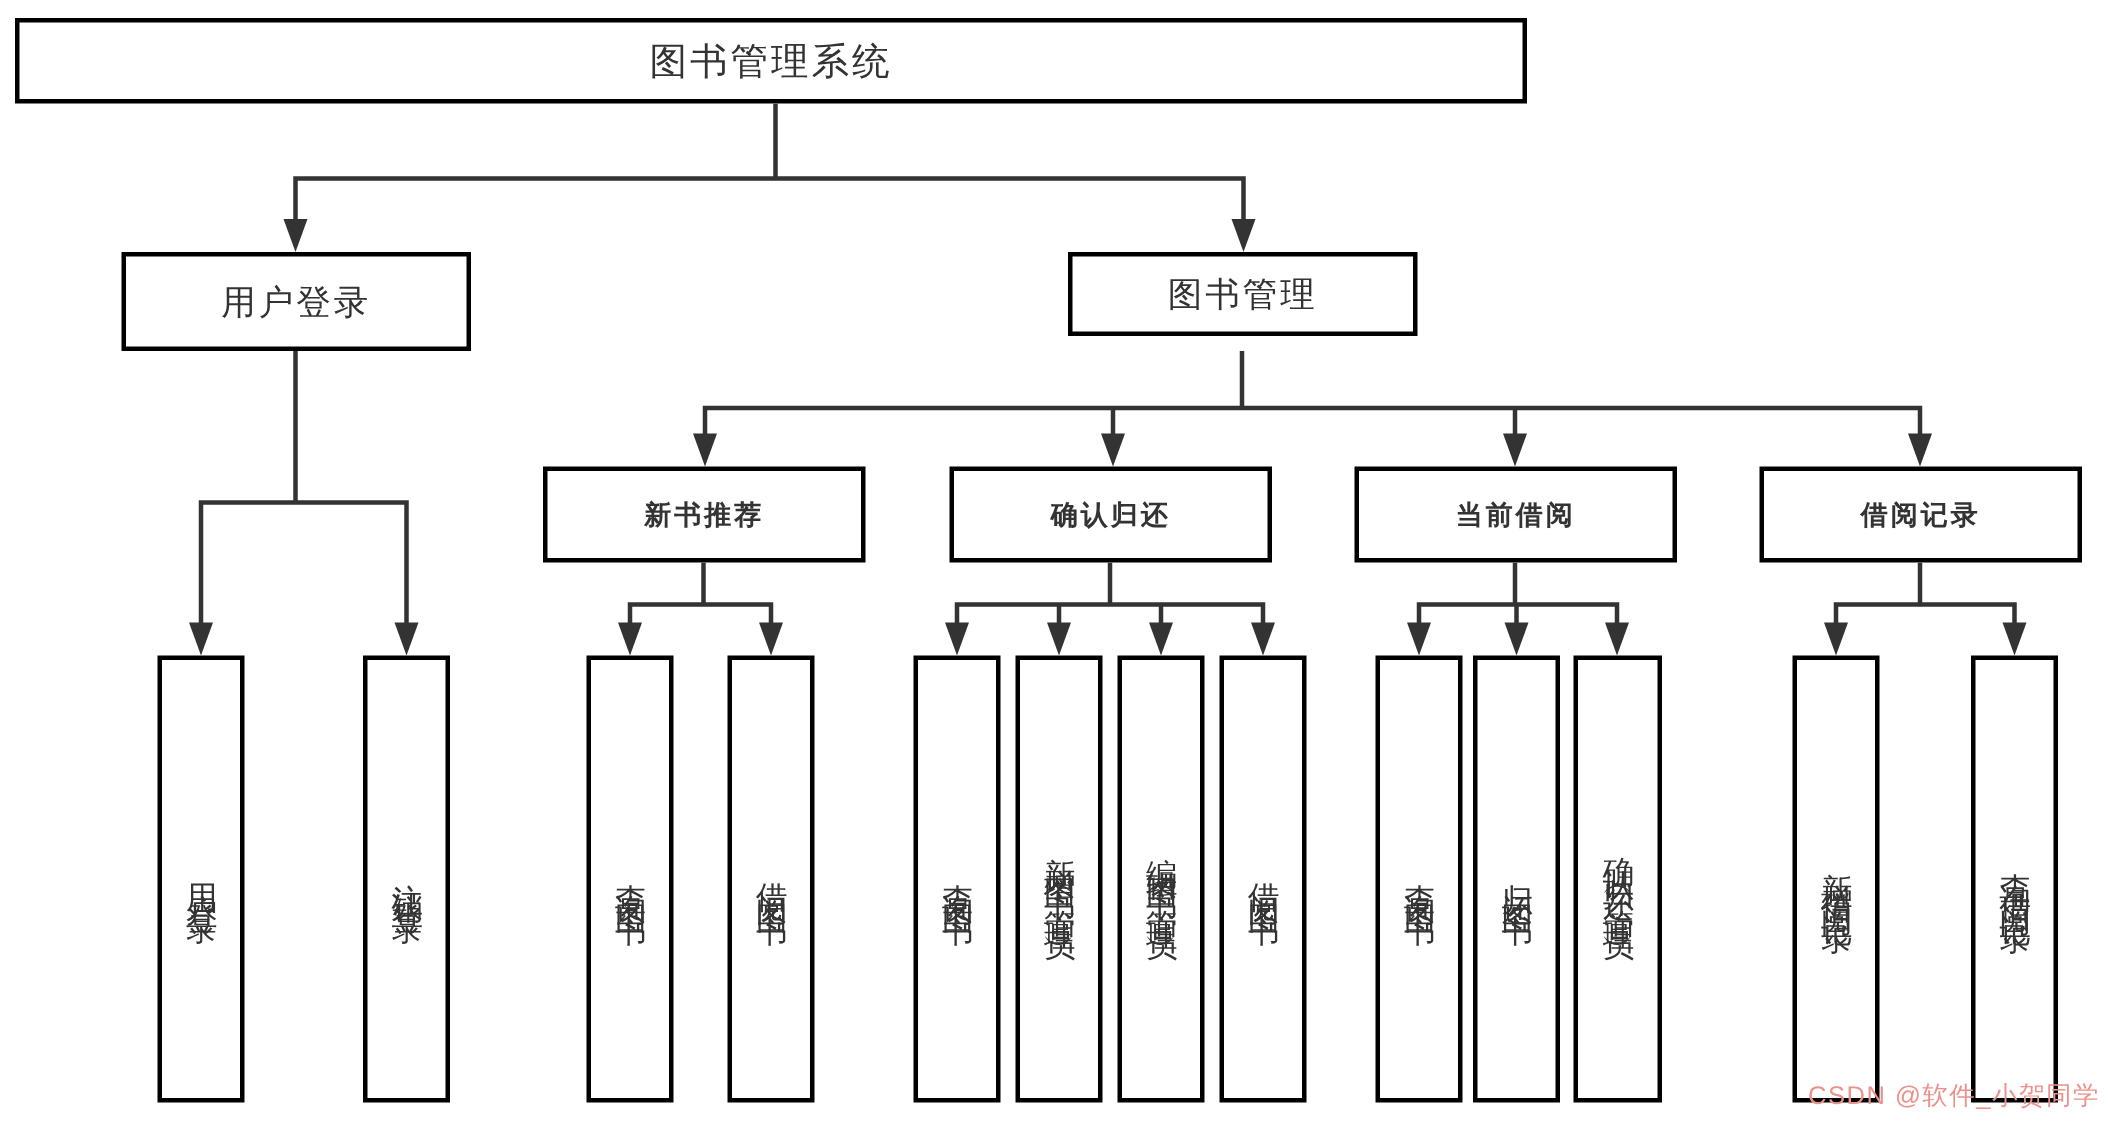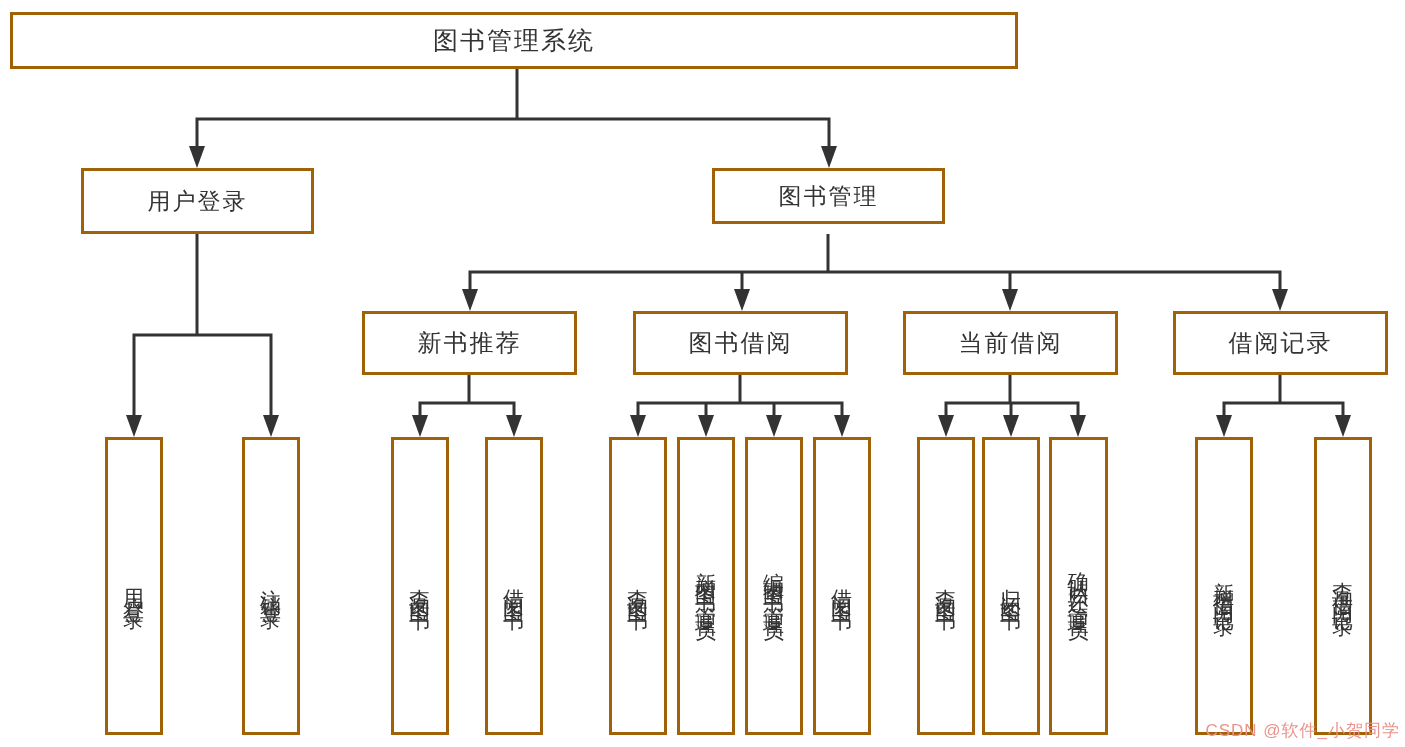--- a/index.html
+++ b/index.html
@@ -17,42 +17,42 @@
   }
   .wires {
     position: absolute;
     left: 0;
     top: 0;
     pointer-events: none;
   }
   .box {
     position: absolute;
     box-sizing: border-box;
-    border: 3px solid #a16207;
+    border: 3px solid #000000;
     background: #ffffff;
     color: #333333;
     display: flex;
     align-items: center;
     justify-content: center;
     text-align: center;
   }
   .box.h .lbl {
     letter-spacing: 2px;
     white-space: nowrap;
   }
   .box.v .lbl {
     writing-mode: vertical-rl;
     text-orientation: mixed;
     letter-spacing: 7px;
     line-height: 1;
     white-space: nowrap;
   }
   .root-label { font-size: 25px; }
   .lv1 { font-size: 23px; }
-  .lv2 { font-size: 24px; }
+  .lv2 { font-size: 18px; font-weight: bold; }
   .leaf { font-size: 21px; }
   .watermark {
     position: absolute;
     right: 5px;
     bottom: 5px;
     font-size: 17px;
     letter-spacing: 1px;
     color: rgba(236, 146, 140, 0.85);
     z-index: 5;
     white-space: nowrap;
@@ -123,21 +123,21 @@
     <span class="lbl lv1">用户登录</span>
   </div>
   <div class="box h" style="left:712px;top:168px;width:233px;height:56px">
     <span class="lbl lv1">图书管理</span>
   </div>
 
   <div class="box h" style="left:362px;top:311px;width:215px;height:64px">
     <span class="lbl lv2">新书推荐</span>
   </div>
   <div class="box h" style="left:633px;top:311px;width:215px;height:64px">
-    <span class="lbl lv2">图书借阅</span>
+    <span class="lbl lv2">确认归还</span>
   </div>
   <div class="box h" style="left:903px;top:311px;width:215px;height:64px">
     <span class="lbl lv2">当前借阅</span>
   </div>
   <div class="box h" style="left:1173px;top:311px;width:215px;height:64px">
     <span class="lbl lv2">借阅记录</span>
   </div>
 
   <div class="box v" style="left:105px;top:437px;width:58px;height:298px">
     <span class="lbl leaf">用户登录</span>

